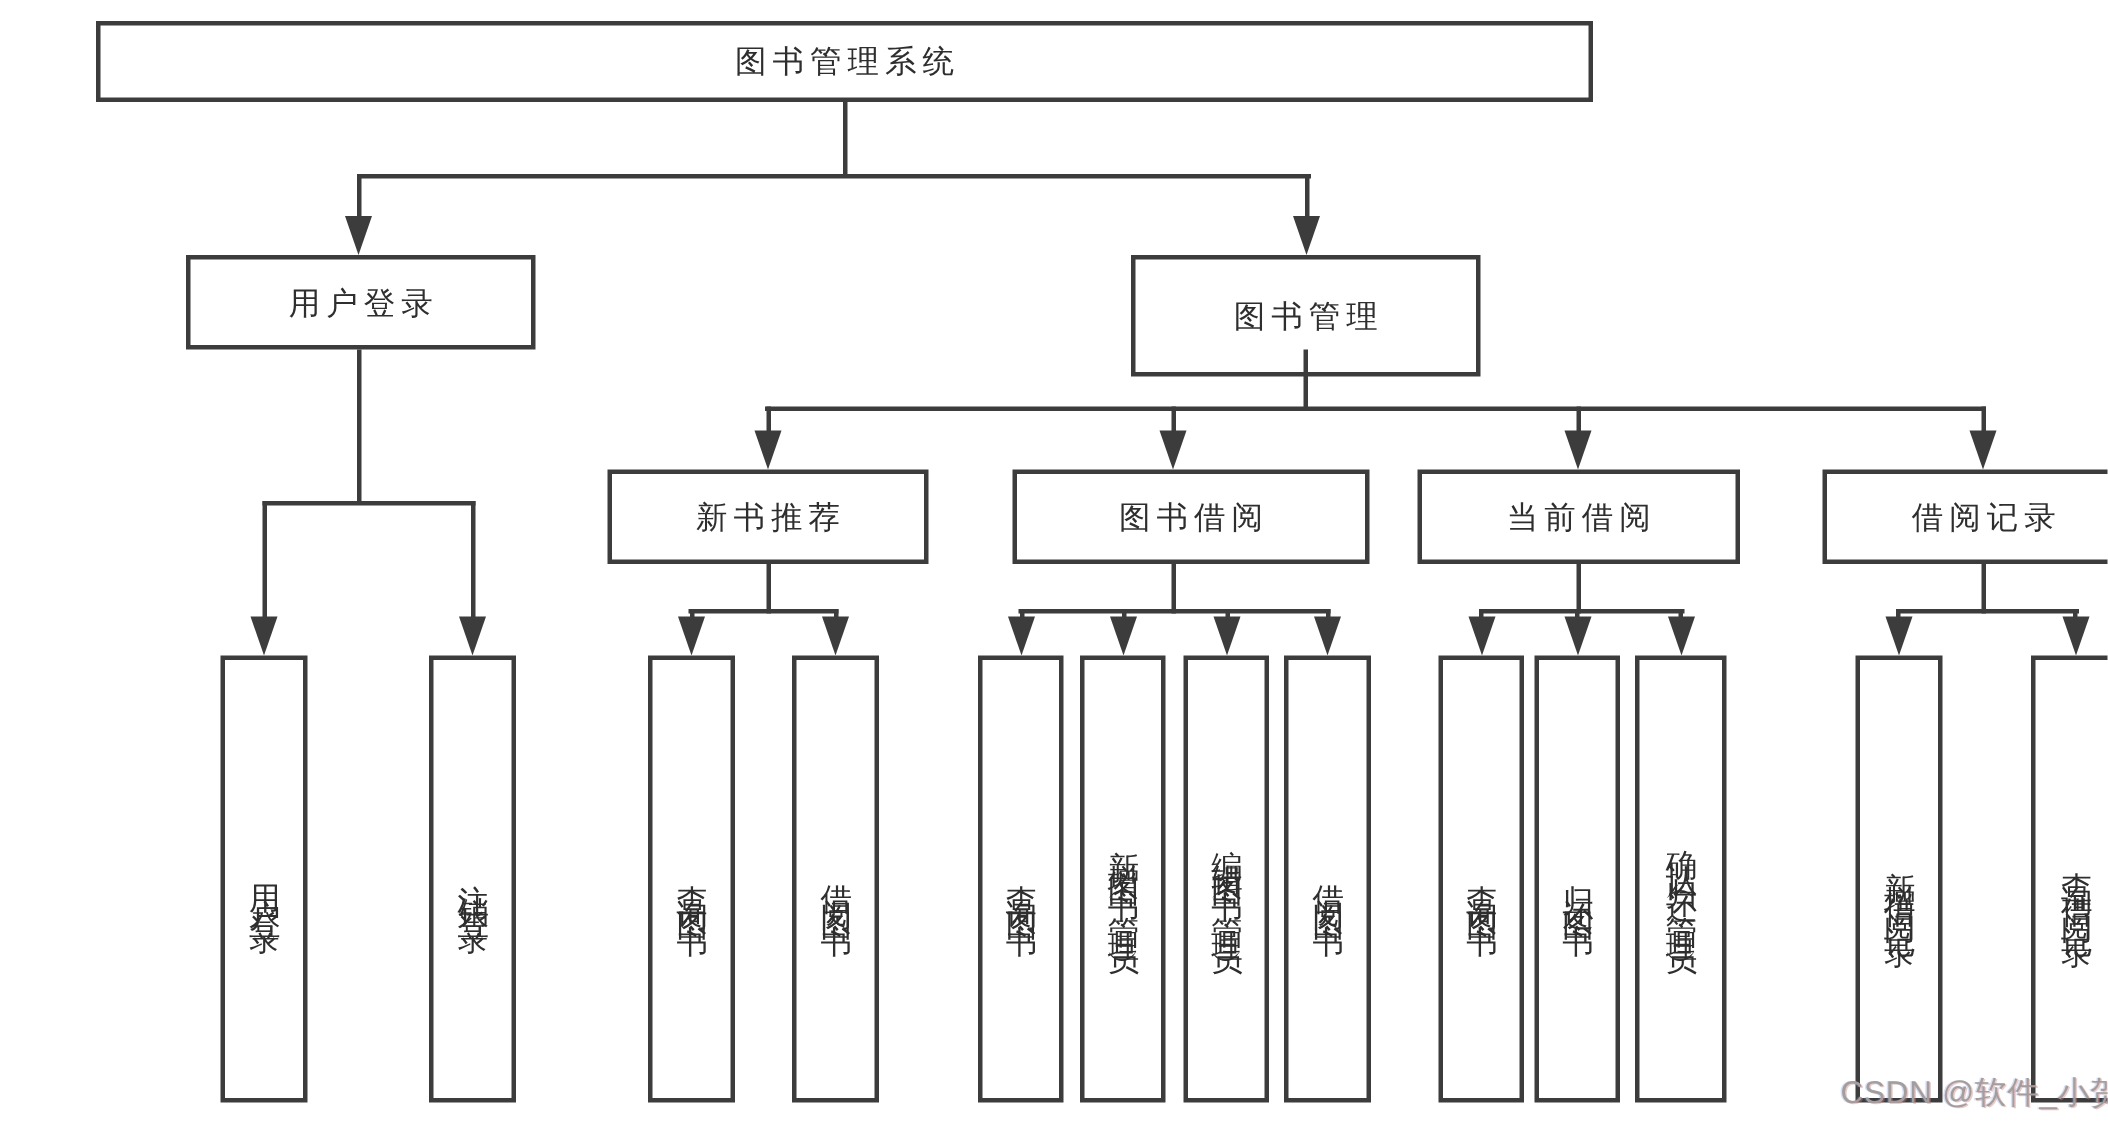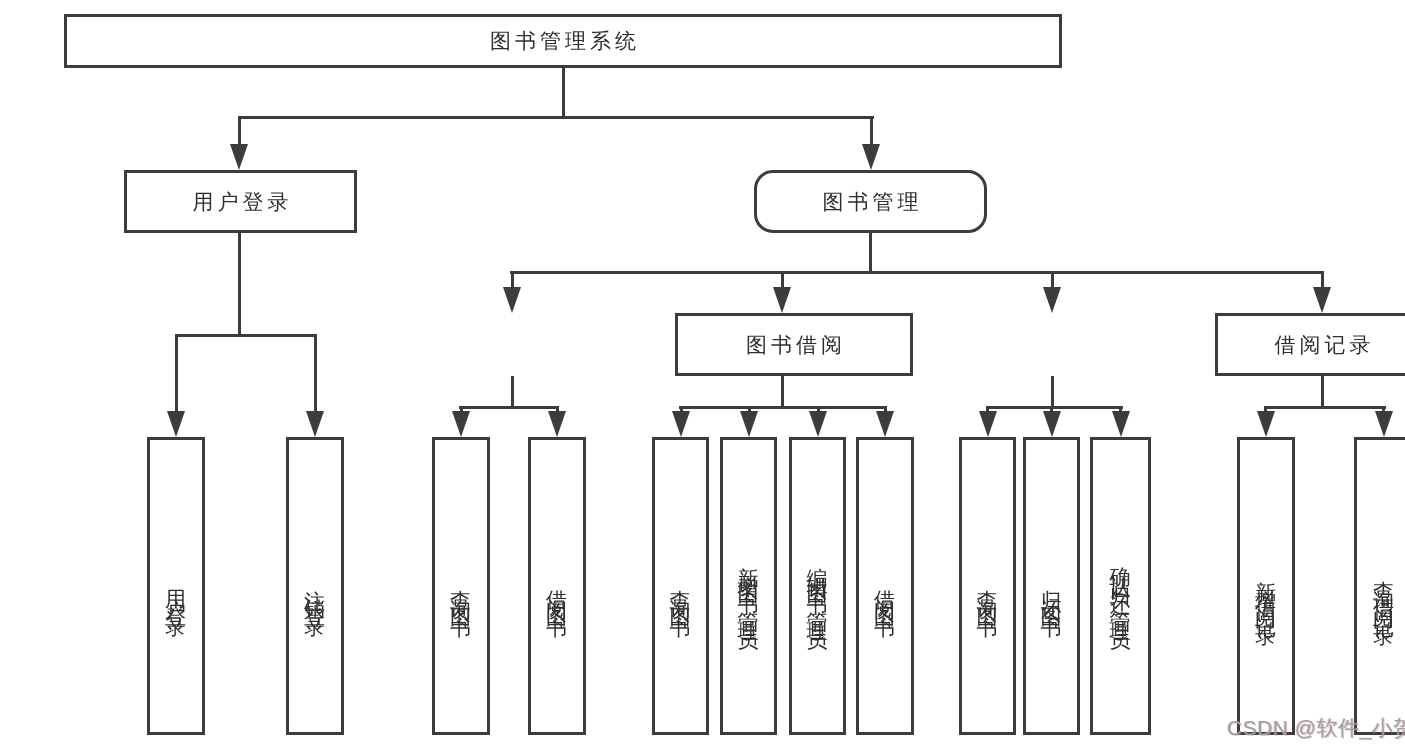--- a/index.html
+++ b/index.html
@@ -77,21 +77,21 @@
   <div class="vline" style="left:520px;top:68px;height:50px;"></div>
   <div class="hline" style="left:196px;top:116px;width:636px;"></div>
   <div class="vline" style="left:196px;top:116px;height:30px;"></div>
   <div class="vline" style="left:828px;top:116px;height:30px;"></div>
   <div class="arrow" style="left:188px;top:144px;"></div>
   <div class="arrow" style="left:820px;top:144px;"></div>
 
   <div class="box" style="left:82px;top:170px;width:233px;height:63px;">
     <span class="hlabel">用户登录</span>
   </div>
-  <div class="box" style="left:712px;top:170px;width:233px;height:63px;border-radius:19px;">
+  <div class="box" style="left:712px;top:170px;width:233px;height:81px;">
     <span class="hlabel">图书管理</span>
   </div>
 
   <div class="vline" style="left:196px;top:233px;height:103px;"></div>
   <div class="hline" style="left:133px;top:334px;width:142px;"></div>
   <div class="vline" style="left:133px;top:334px;height:79px;"></div>
   <div class="vline" style="left:272px;top:334px;height:79px;"></div>
   <div class="arrow" style="left:125px;top:411px;"></div>
   <div class="arrow" style="left:264px;top:411px;"></div>
 
@@ -99,22 +99,28 @@
   <div class="hline" style="left:468px;top:271px;width:814px;"></div>
   <div class="vline" style="left:469px;top:271px;height:18px;"></div>
   <div class="vline" style="left:739px;top:271px;height:18px;"></div>
   <div class="vline" style="left:1009px;top:271px;height:18px;"></div>
   <div class="vline" style="left:1279px;top:271px;height:18px;"></div>
   <div class="arrow" style="left:461px;top:287px;"></div>
   <div class="arrow" style="left:731px;top:287px;"></div>
   <div class="arrow" style="left:1001px;top:287px;"></div>
   <div class="arrow" style="left:1271px;top:287px;"></div>
 
+  <div class="box" style="left:363px;top:313px;width:214px;height:63px;">
+    <span class="hlabel">新书推荐</span>
+  </div>
   <div class="box" style="left:633px;top:313px;width:238px;height:63px;">
     <span class="hlabel">图书借阅</span>
+  </div>
+  <div class="box" style="left:903px;top:313px;width:215px;height:63px;">
+    <span class="hlabel">当前借阅</span>
   </div>
   <div class="box" style="left:1173px;top:313px;width:215px;height:63px;">
     <span class="hlabel">借阅记录</span>
   </div>
 
   <div class="vline" style="left:469px;top:376px;height:33px;"></div>
   <div class="hline" style="left:417px;top:406px;width:100px;"></div>
   <div class="vline" style="left:418px;top:406px;height:8px;"></div>
   <div class="vline" style="left:514px;top:406px;height:8px;"></div>
   <div class="arrow" style="left:410px;top:411px;"></div>

